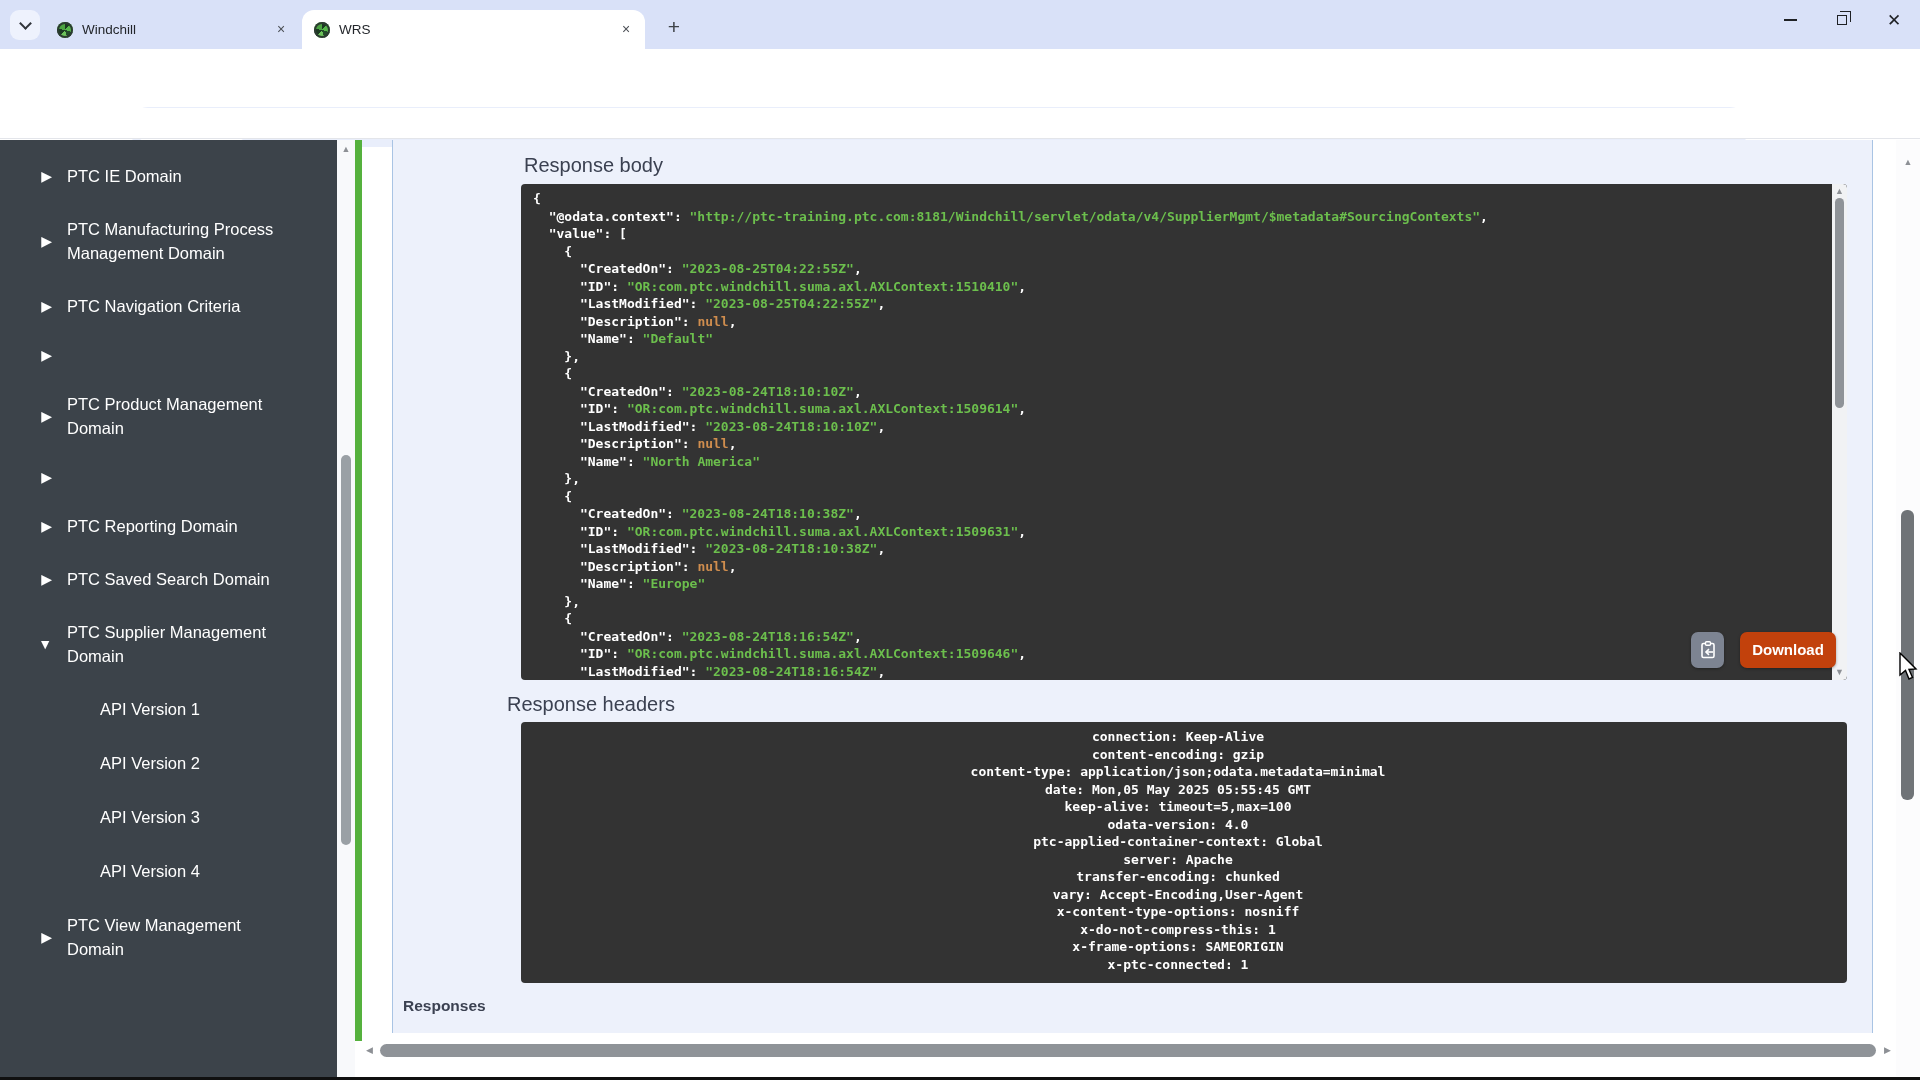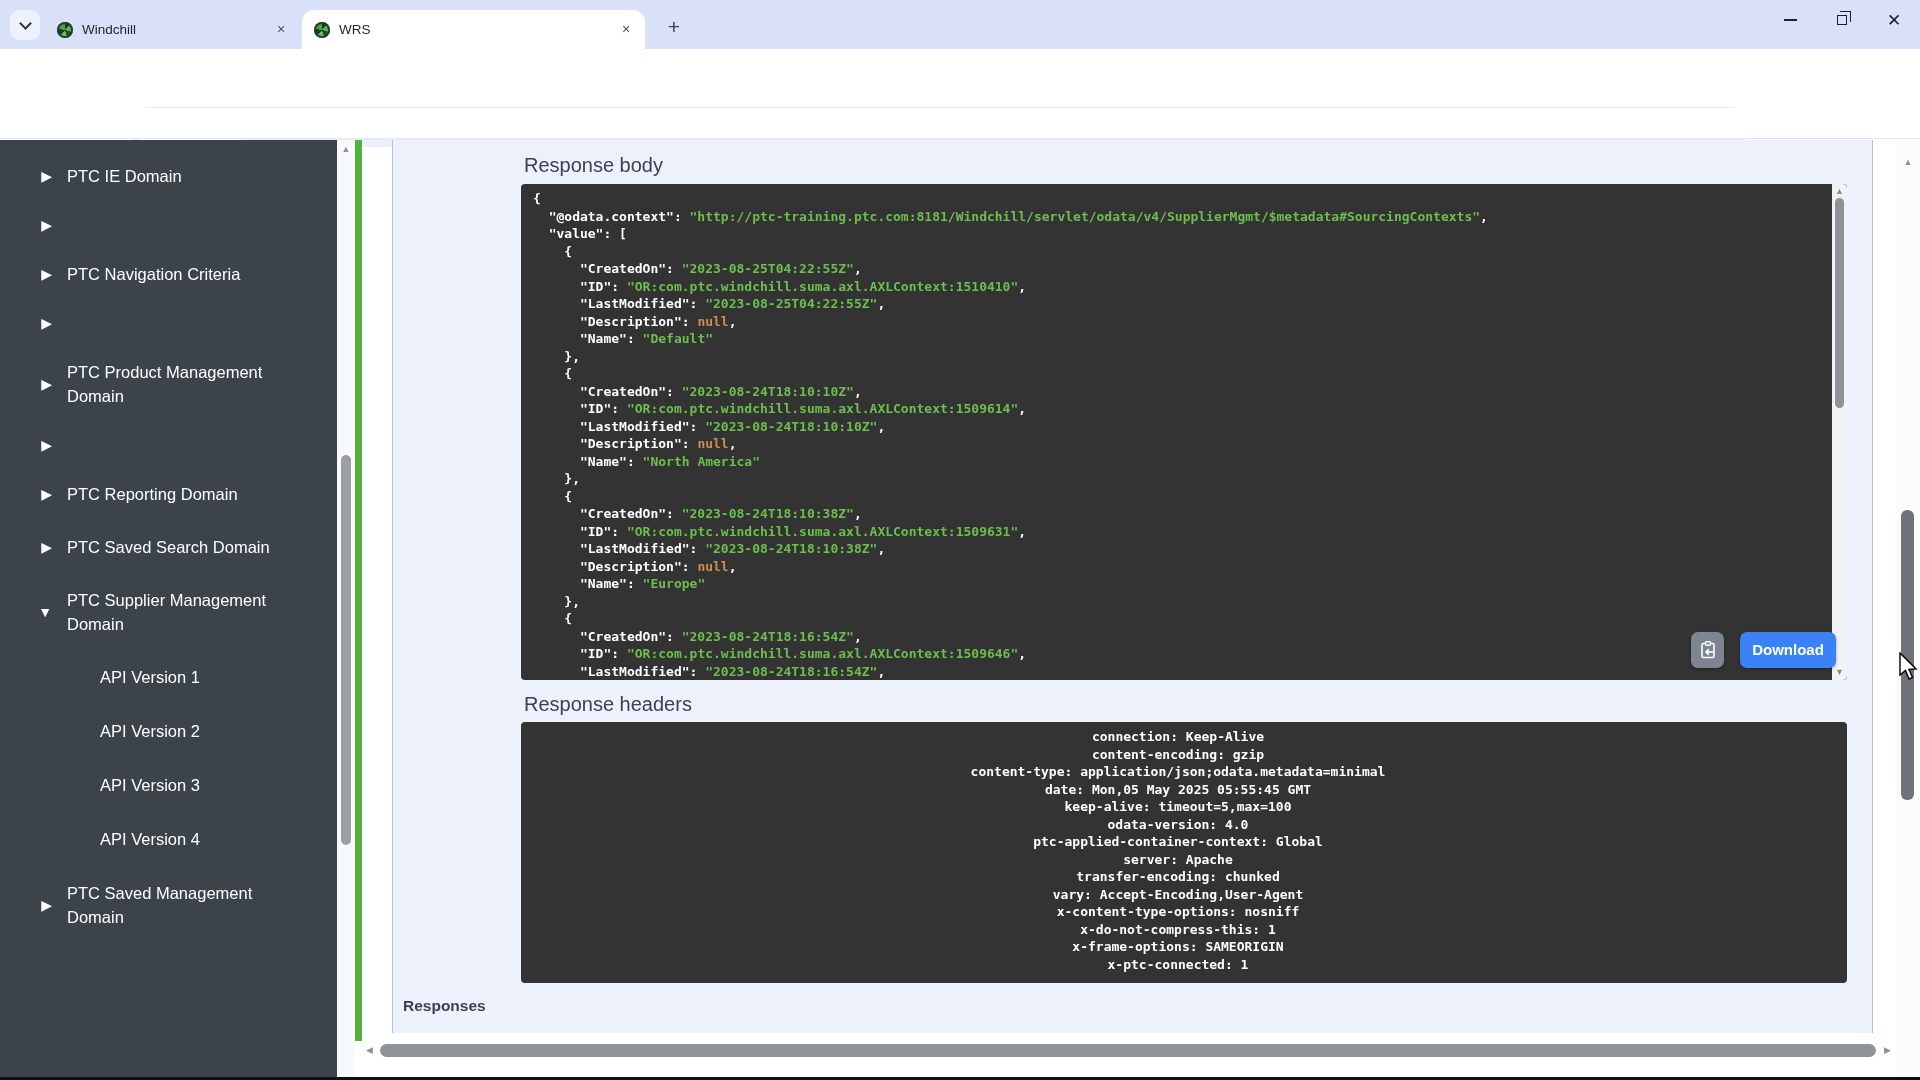--- a/index.html
+++ b/index.html
@@ -68,21 +68,21 @@
   .tok-key { color:#ffffff; font-weight:bold; }
   .tok-str { color:#6cbf4d; font-weight:bold; }
   .tok-null { color:#cf8d4e; font-weight:bold; }
 
   .vscroll { position:absolute; right:0; top:0; width:15px; height:100%; background:#f1f2f4; border-radius:0 4px 4px 0; text-align:center; }
   .vscroll .up { position:absolute; top:3px; left:0; right:0; }
   .vscroll .down { position:absolute; bottom:3px; left:0; right:0; }
   .vscroll .vthumb { position:absolute; left:3px; top:14px; width:9px; height:210px; background:#8f9398; border-radius:5px; }
 
   .clip-btn { position:absolute; left:1170px; top:448px; width:33px; height:36px; background:#7d8492; border-radius:7px; display:flex; align-items:center; justify-content:center; box-shadow:0 1px 3px rgba(0,0,0,.35); }
-  .dl-btn { position:absolute; left:1219px; top:448px; width:96px; height:36px; background:#3b82f6; border-radius:7px; color:#ffffff; font-size:15px; font-weight:bold; text-align:center; line-height:36px; box-shadow:0 1px 3px rgba(0,0,0,.35); }
+  .dl-btn { position:absolute; left:1219px; top:448px; width:96px; height:36px; background:#c2410c; border-radius:7px; color:#ffffff; font-size:15px; font-weight:bold; text-align:center; line-height:36px; box-shadow:0 1px 3px rgba(0,0,0,.35); }
 
   
   .page-scrollstrip { position:absolute; left:1896px; top:140px; width:24px; height:936px; background:#fcfcfd; }
   .page-thumb { position:absolute; left:1901px; top:510px; width:13px; height:290px; background:#6f7377; border-radius:6px; }
   .hscroll-left { position:absolute; left:366px; top:1046px; }
   .hscroll-right { position:absolute; left:1884px; top:1046px; }
   .hscroll-thumb { position:absolute; left:380px; top:1044px; width:1496px; height:13px; background:#8f9398; border-radius:7px; }
   .bottom-strip { position:absolute; left:0; top:1077px; width:1920px; height:3px; background:#101010; }
 
   .cursor { position:absolute; left:1898px; top:652px; width:22px; height:30px; z-index:50; }
@@ -178,20 +178,21 @@
   </div>
 </div>
 
 <nav class="sidebar">
     <div class="side-item">
       <span class="arr">▶</span>
       <span class="lbl">PTC IE Domain</span>
     </div>
     <div class="side-item">
       <span class="arr">▶</span>
+      <span class="lbl">PTC Manufacturing Process Management Domain</span>
     </div>
     <div class="side-item">
       <span class="arr">▶</span>
       <span class="lbl">PTC Navigation Criteria</span>
     </div>
     <div class="side-item">
       <span class="arr">▶</span>
     </div>
     <div class="side-item">
       <span class="arr">▶</span>
@@ -211,21 +212,21 @@
     <div class="side-item">
       <span class="arr">▼</span>
       <span class="lbl">PTC Supplier Management Domain</span>
     </div>
     <div class="side-child">API Version 1</div>
     <div class="side-child">API Version 2</div>
     <div class="side-child">API Version 3</div>
     <div class="side-child">API Version 4</div>
     <div class="side-item">
       <span class="arr">▶</span>
-      <span class="lbl">PTC Saved Management Domain</span>
+      <span class="lbl">PTC View Management Domain</span>
     </div>
   </nav>
 
 <div class="side-scrollstrip">
   <div class="scroll-arrow" style="position:absolute; top:5px; left:0; right:0; text-align:center;">▲</div>
   <div class="side-thumb"></div>
 </div>
 
 <div class="greenline"></div>
 
@@ -271,21 +272,21 @@
       <svg width="16" height="18" viewBox="0 0 16 18">
         <rect x="2" y="2.5" width="12" height="14" rx="1.5" fill="none" stroke="#ffffff" stroke-width="1.6"></rect>
         <rect x="5.5" y="0.8" width="5" height="3.4" rx="1" fill="#7d8492" stroke="#ffffff" stroke-width="1.4"></rect>
         <line x1="13" y1="11" x2="6.5" y2="11" stroke="#ffffff" stroke-width="1.6"></line>
         <path d="M9 8.2 L6 11 L9 13.8" fill="none" stroke="#ffffff" stroke-width="1.6"></path>
       </svg>
     </div>
     <div class="dl-btn">Download</div>
   </div>
 
-  <div class="section-label" style="left:131px; top:553px;">Response headers</div>
+  <div class="section-label" style="left:114px; top:553px;">Response headers</div>
 
   <div class="codeblock" style="top:582px; height:261px;text-align:center;">
     <pre>connection: Keep-Alive
 content-encoding: gzip
 content-type: application/json;odata.metadata=minimal
 date: Mon,05 May 2025 05:55:45 GMT
 keep-alive: timeout=5,max=100
 odata-version: 4.0
 ptc-applied-container-context: Global
 server: Apache

